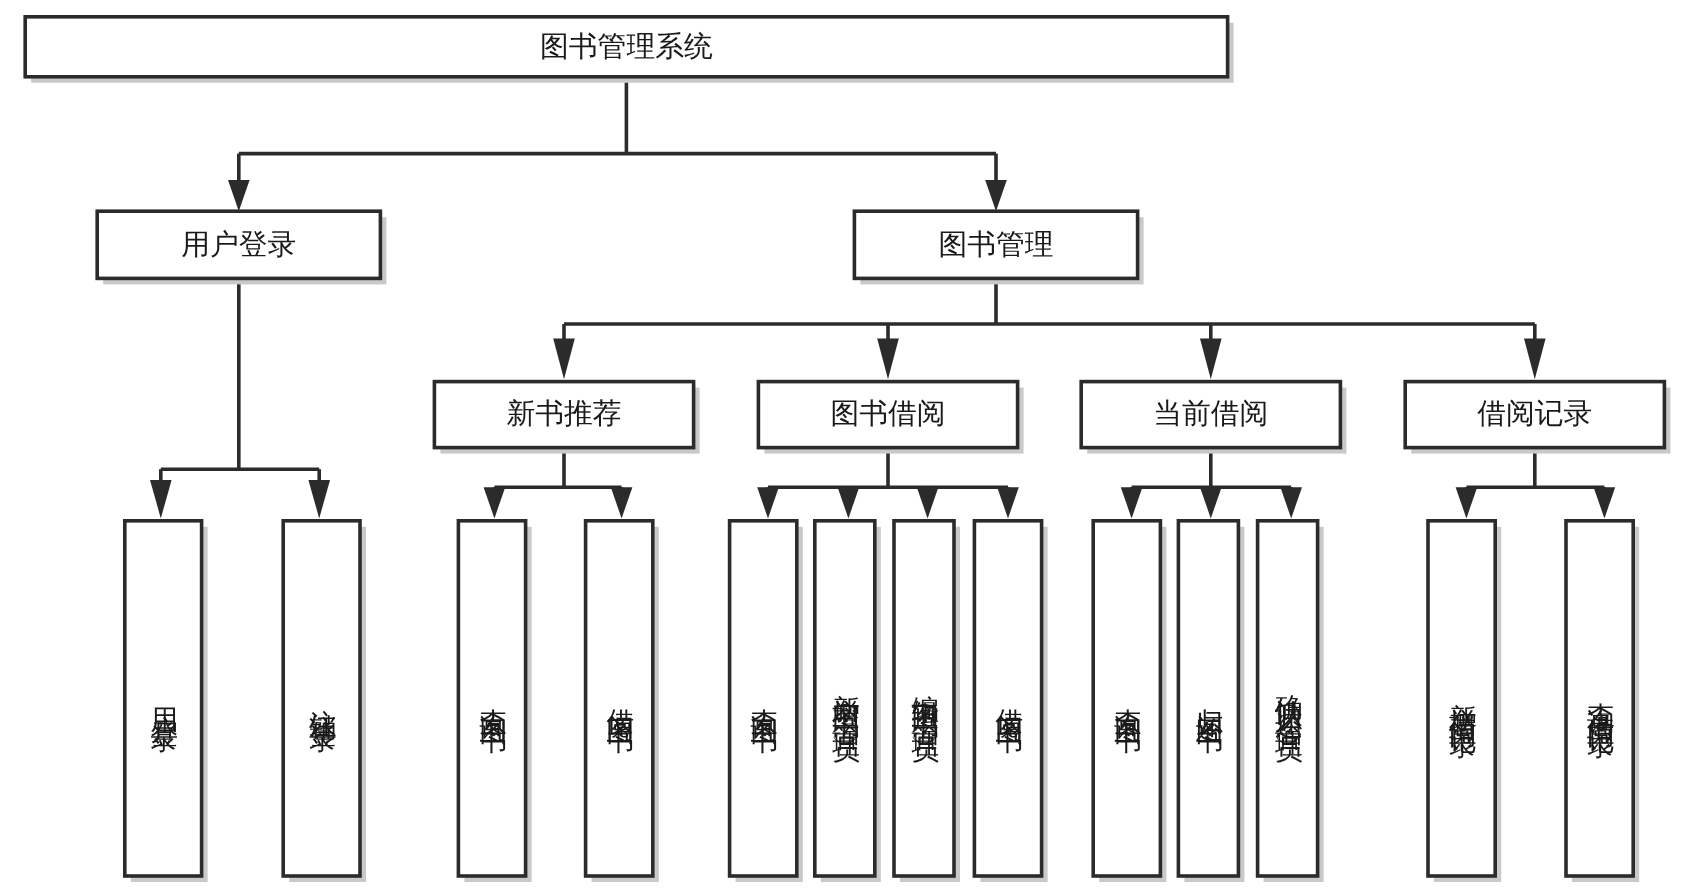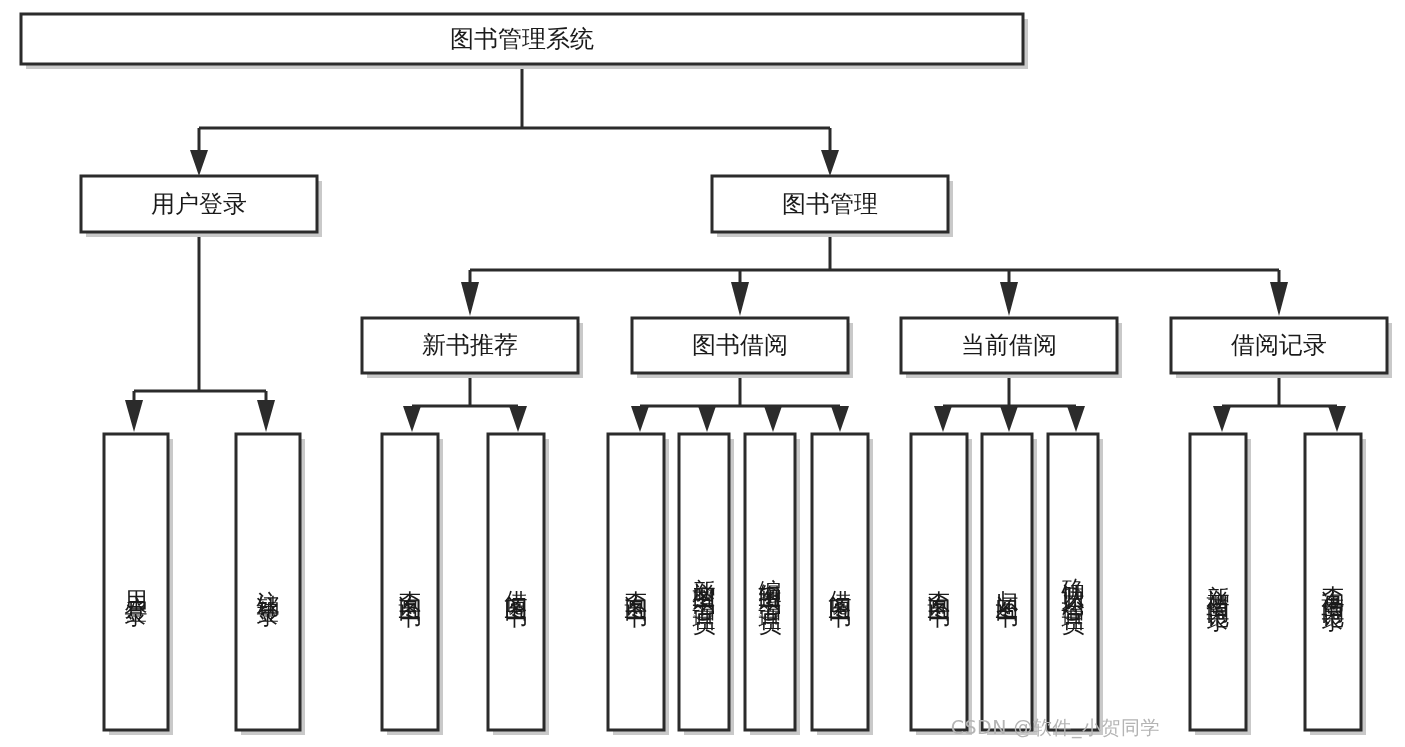--- a/index.html
+++ b/index.html
@@ -255,14 +255,13 @@
     <span class="node-label-v">确认归还（管理员）</span>
   </div>
 
   <div class="node-label-v-wrap" style="left:1190px; top:434px; width:56px; height:296px;">
     <span class="node-label-v">新增借阅记录</span>
   </div>
   <div class="node-label-v-wrap" style="left:1305px; top:434px; width:56px; height:296px;">
     <span class="node-label-v">查询借阅记录</span>
   </div>
 
-  <div class="watermark">CSDN @软件_小贺同学</div>
 </div>
 
 </body></html>

